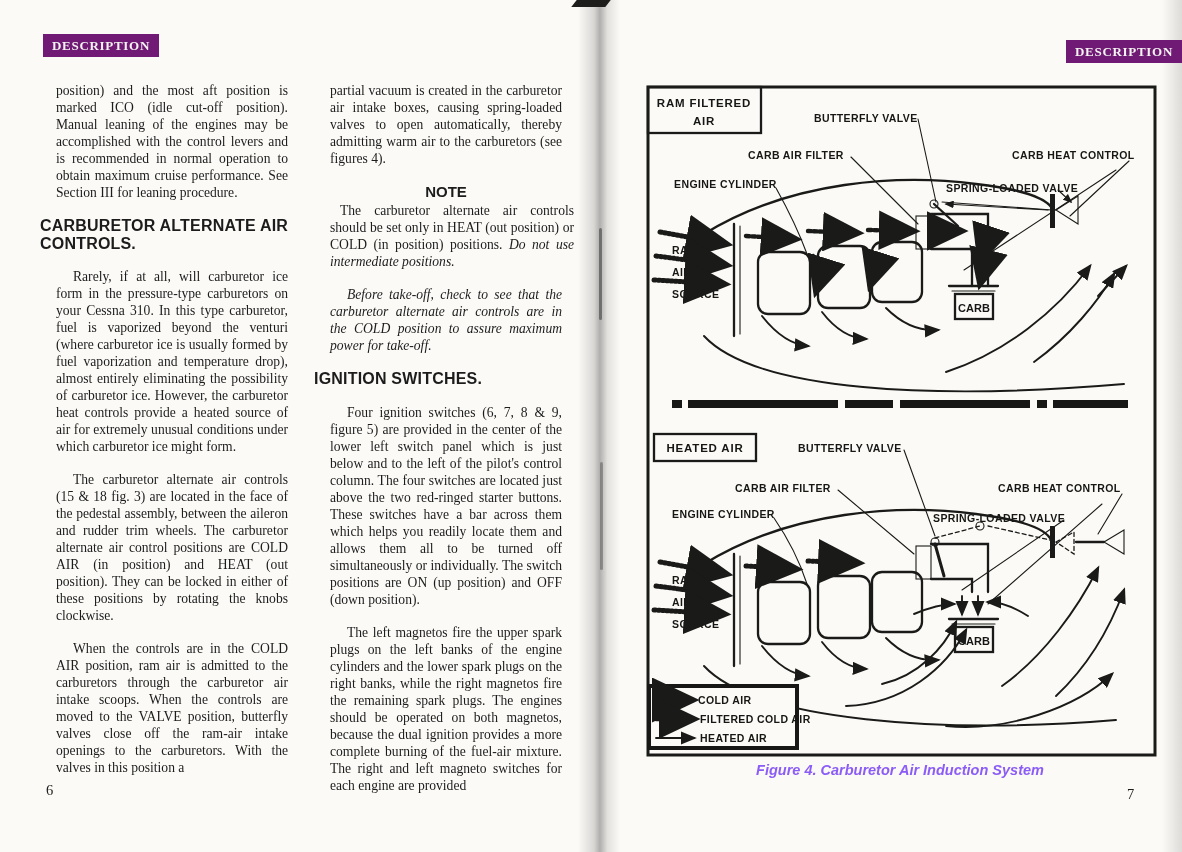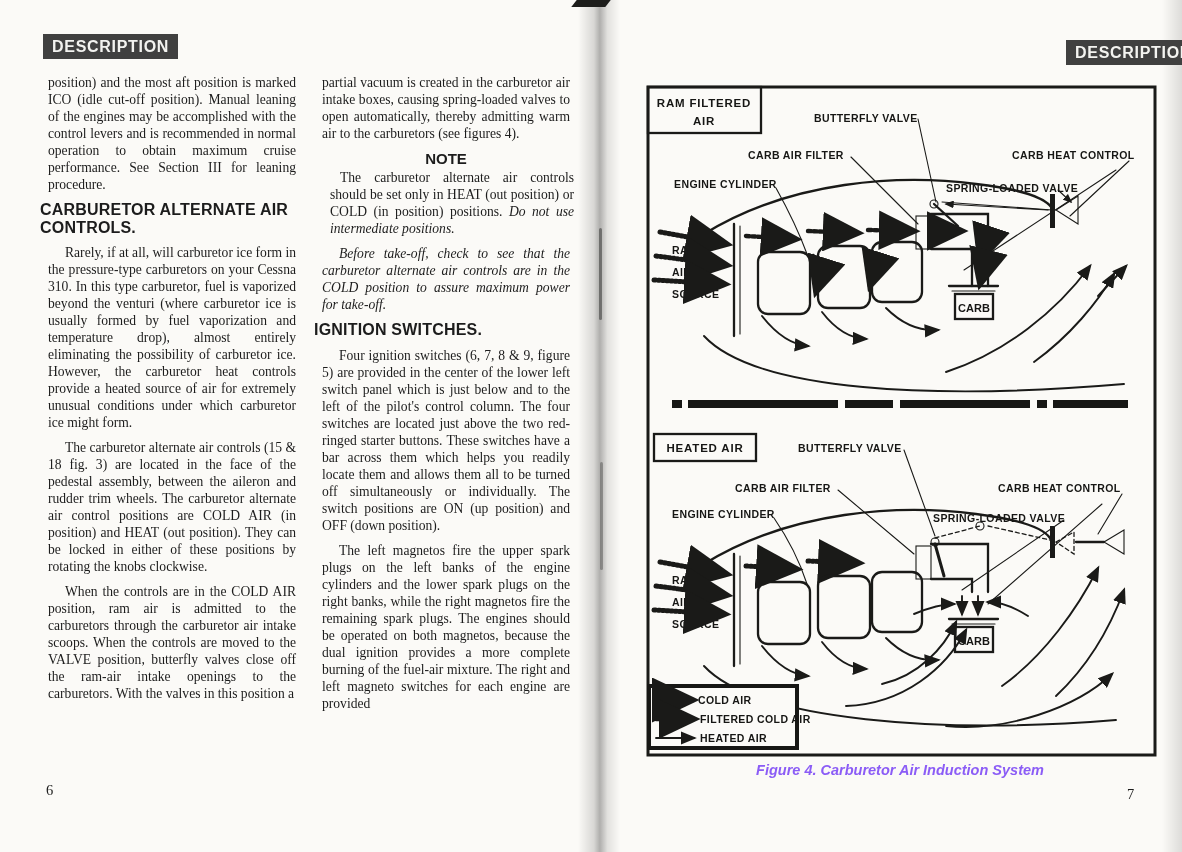--- a/index.html
+++ b/index.html
@@ -6,26 +6,26 @@
   body{width:1182px;height:852px;position:relative;background:#fbfaf7;color:#1c1c1c;
        font-family:"Liberation Serif",serif;overflow:hidden;}
   
   .gutter{position:absolute;left:578px;top:0;width:42px;height:852px;pointer-events:none;
     background:linear-gradient(90deg,rgba(0,0,0,0) 0%,rgba(0,0,0,.14) 38%,rgba(0,0,0,.30) 52%,rgba(0,0,0,.10) 70%,rgba(0,0,0,0) 100%);}
   .spine-mark{position:absolute;width:3px;background:#4a4a48;border-radius:2px;opacity:.65;}
   .wedge{position:absolute;left:574px;top:0;width:34px;height:7px;background:#1d1d1b;transform:skewX(-38deg);}
   .edge-right{position:absolute;right:0;top:0;width:20px;height:852px;pointer-events:none;
     background:linear-gradient(270deg,rgba(0,0,0,.12),rgba(0,0,0,0));}
   
-  .page-tag{position:absolute;background:#404040;color:#f3f3f0;font-family:Liberation Sans, sans-serif;
-    font-weight:bold;font-size:16px;letter-spacing:.7px;padding:4px 9px 3px;}
+  .page-tag{position:absolute;background:#701a75;color:#f3f3f0;font-family:Liberation Serif, serif;
+    font-weight:bold;font-size:13px;letter-spacing:.7px;padding:4px 9px 3px;}
   
   .col{position:absolute;top:66px;width:264px;font-size:13.6px;line-height:17px;text-align:justify;}
   #col1{left:40px;} #col2{left:314px;}
-  .para{margin:8px;text-indent:17px;}
+  .para{margin:16px;text-indent:17px;}
   .flush{text-indent:0;}
   .sect{font-family:"Liberation Sans",sans-serif;font-weight:700;font-size:16px;line-height:17.5px;
     margin:7px 0 3px;text-align:left;letter-spacing:.2px;}
   .note-head{font-family:"Liberation Sans",sans-serif;font-weight:700;font-size:15px;text-align:center;
     margin:5px 0 2px;text-indent:0;}
   .note-body{margin:0 4px 3px 16px;text-indent:10px;}
   .italic{font-style:italic;}
   .pagenum{position:absolute;font-size:14.5px;}
   
   .fig-caption{position:absolute;left:650px;top:762px;width:500px;text-align:center;

